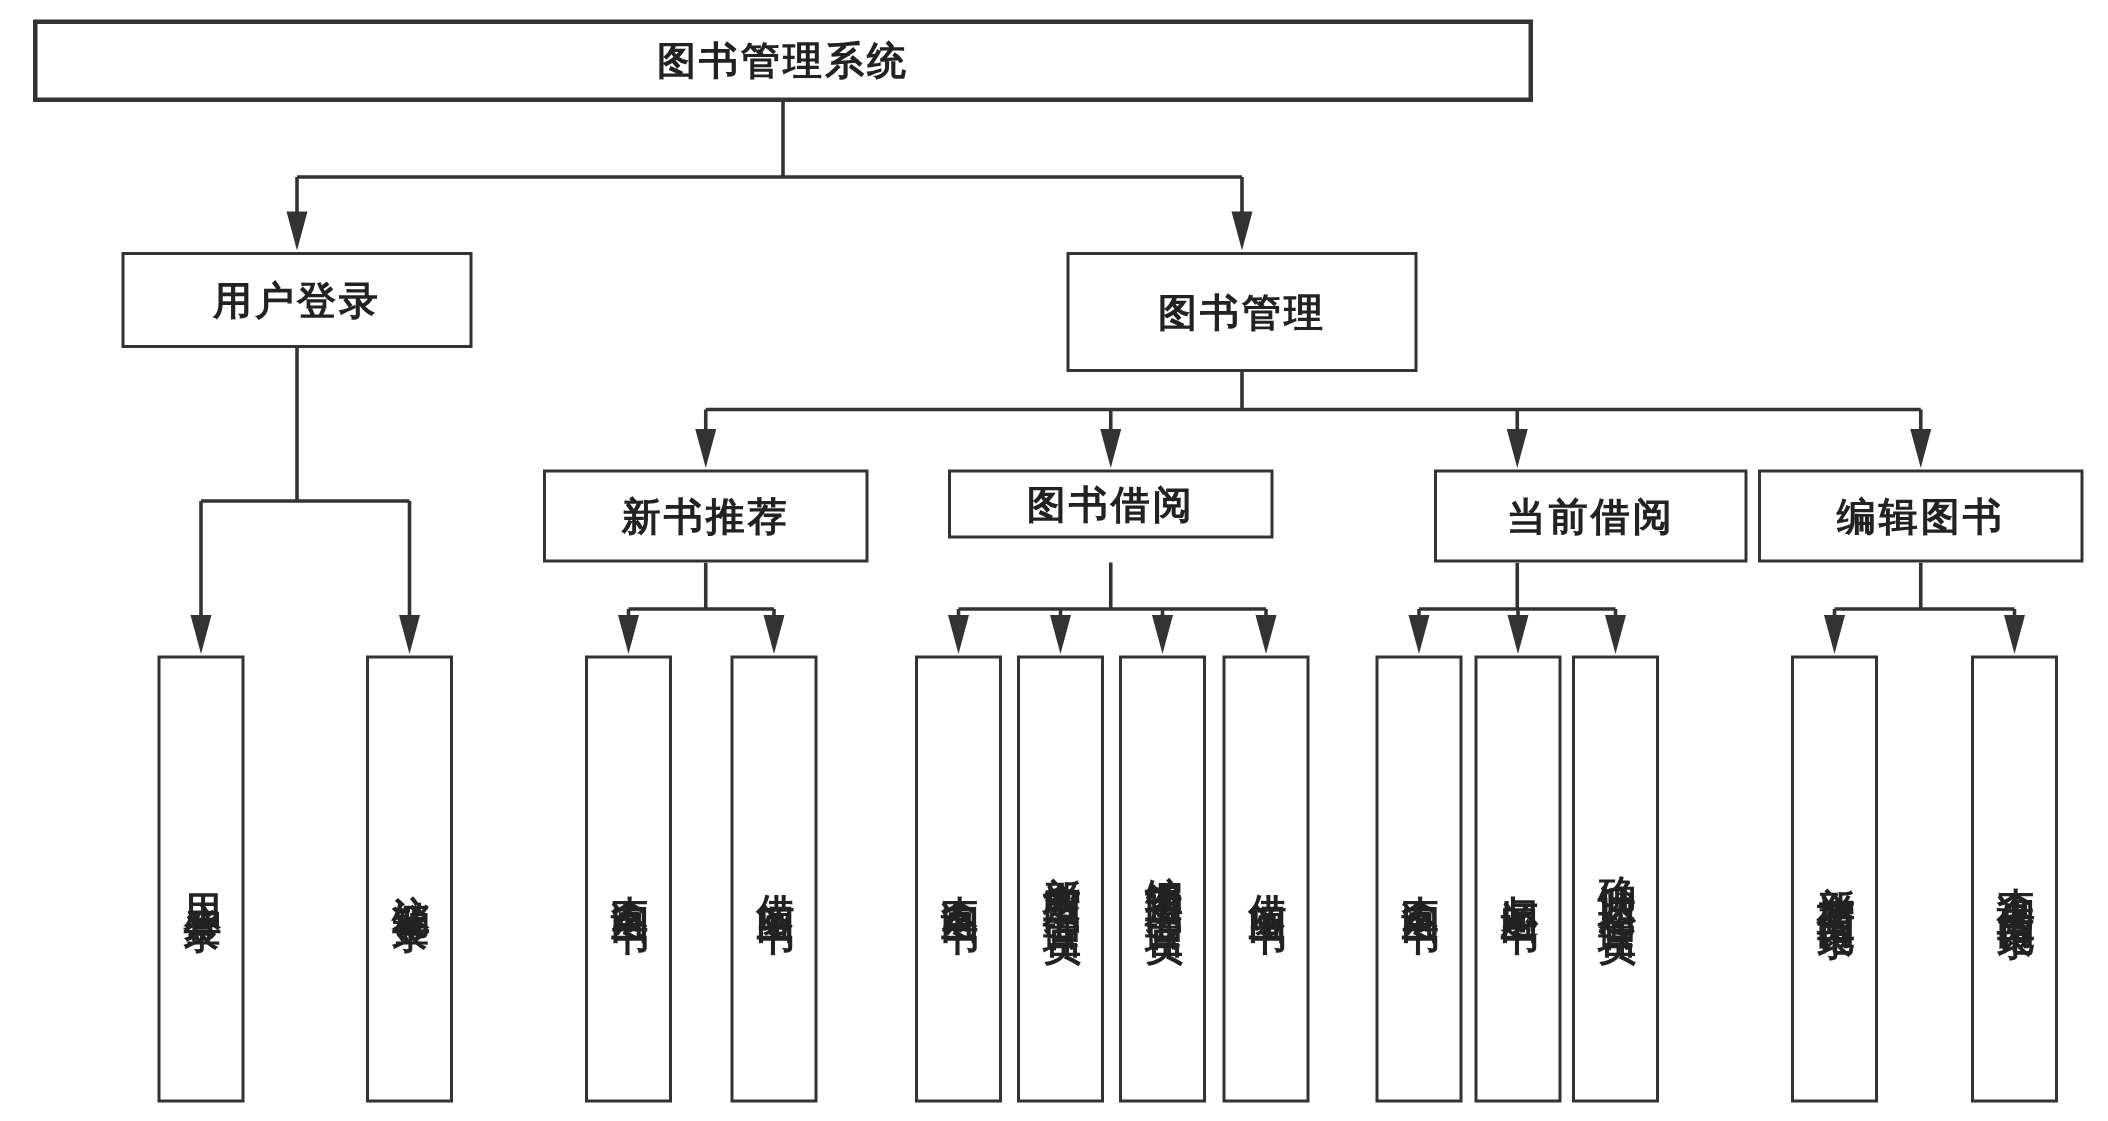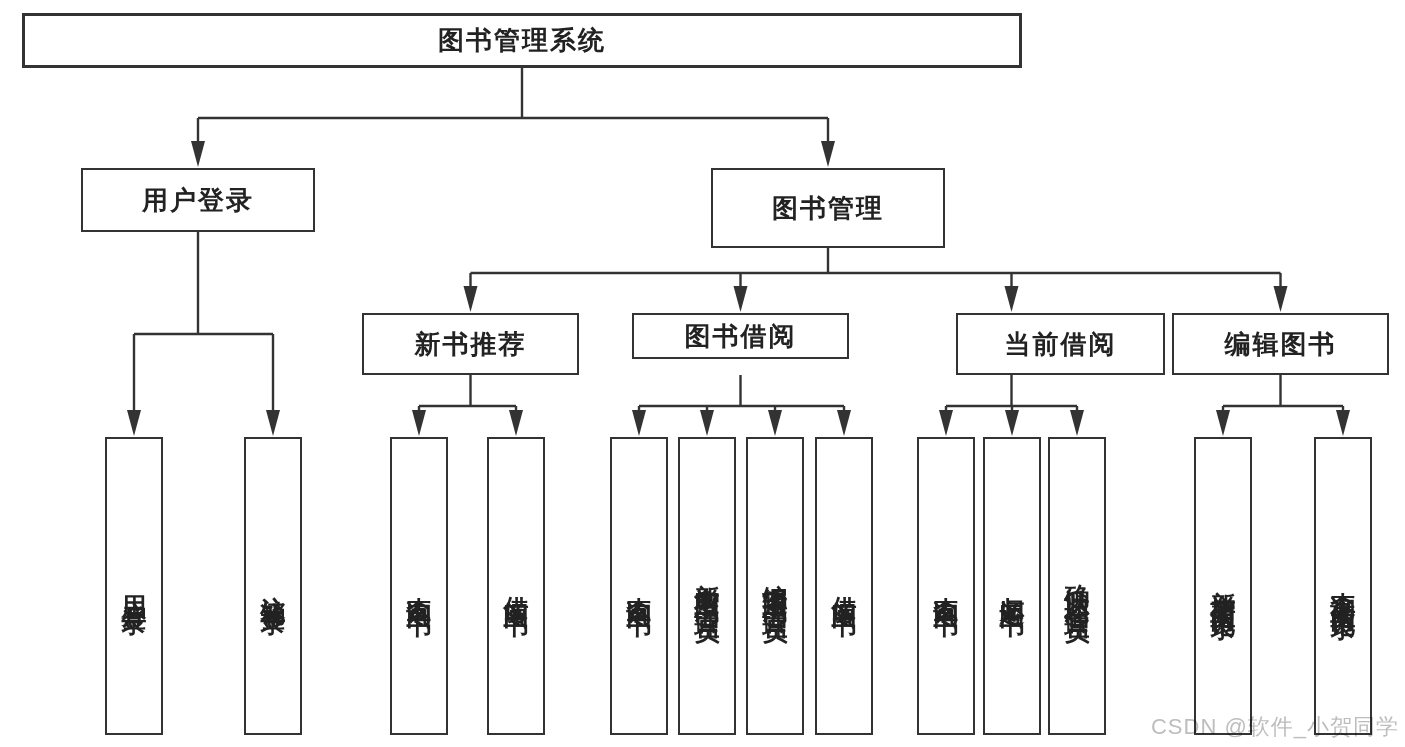--- a/index.html
+++ b/index.html
@@ -170,14 +170,13 @@
       <div class="node" style="left: 1048px; top: 437px; width: 58px; height: 298px;">
         <span class="v-label">确认归还（管理员）</span>
       </div>
       <div class="node" style="left: 1194px; top: 437px; width: 58px; height: 298px;">
         <span class="v-label">新增借阅记录</span>
       </div>
       <div class="node" style="left: 1314px; top: 437px; width: 58px; height: 298px;">
         <span class="v-label">查询借阅记录</span>
       </div>
     </div>
-  <div id="watermark">CSDN @软件_小贺同学</div>
 </div>
 
 </body></html>

